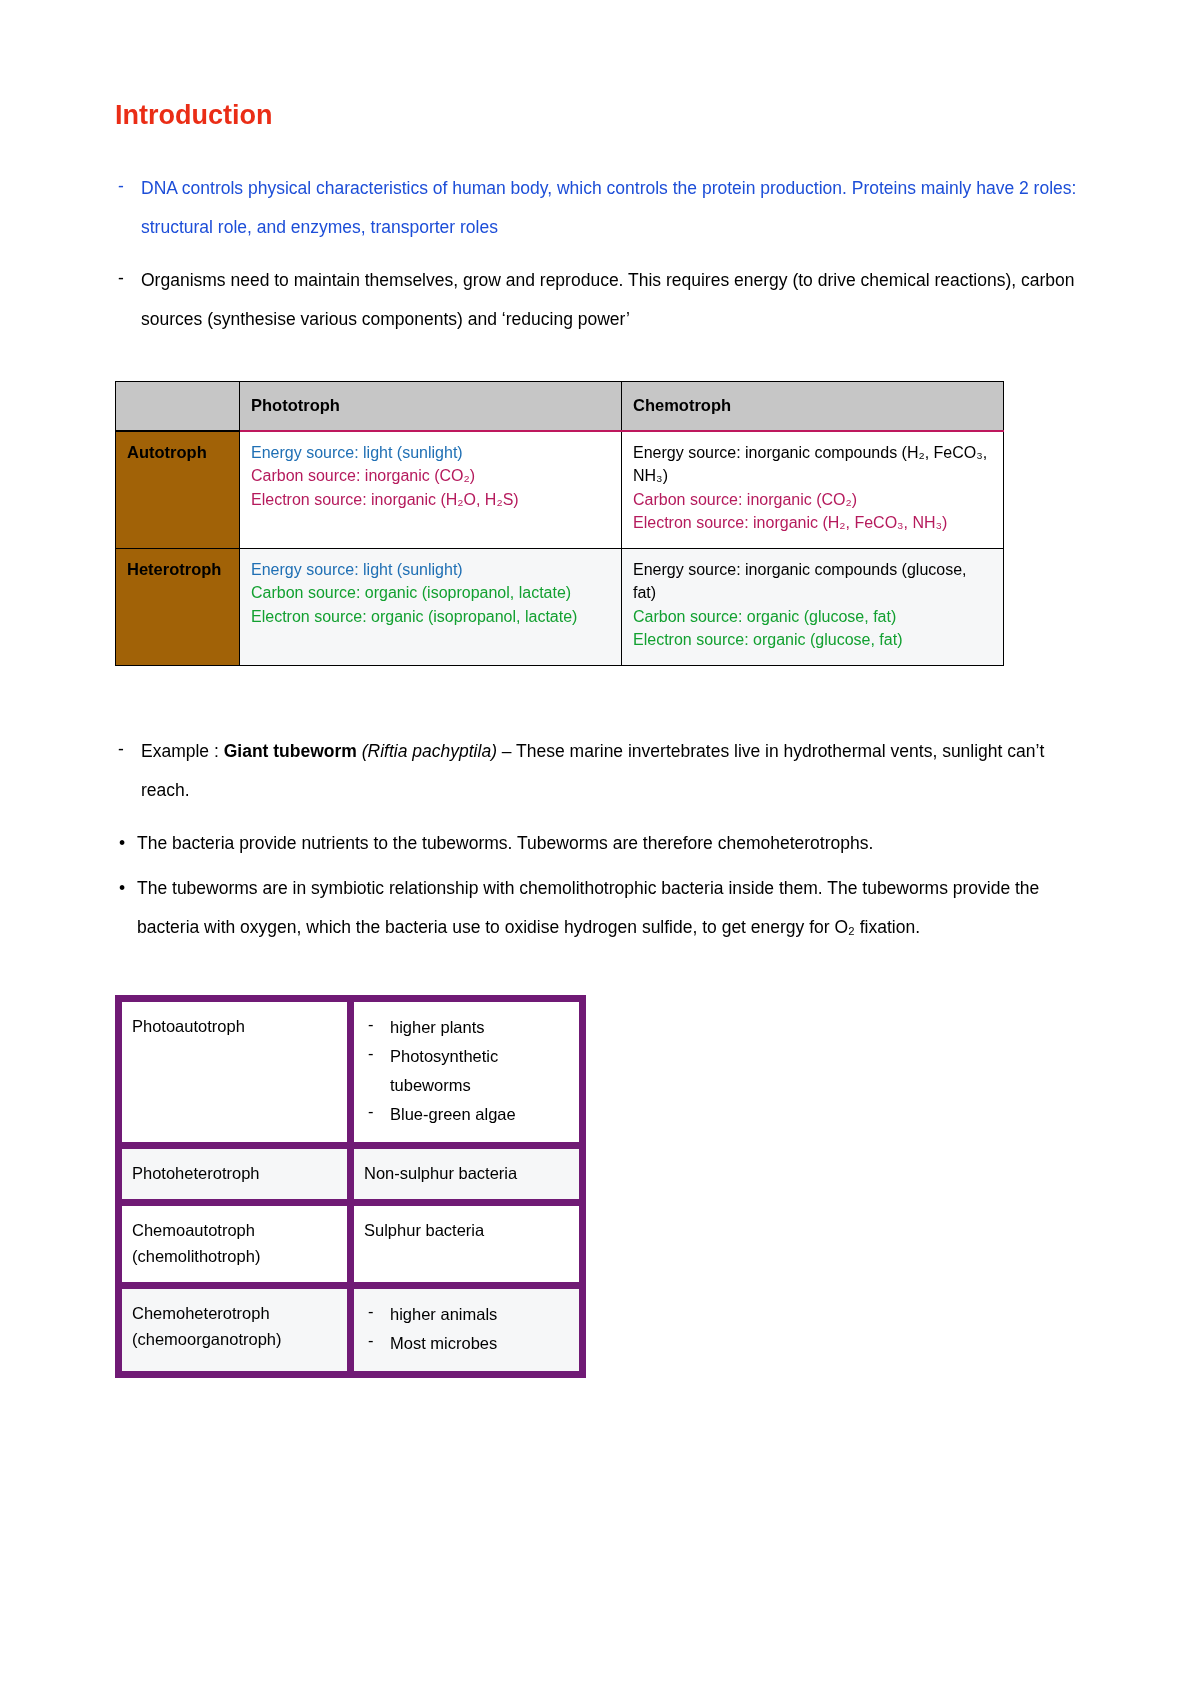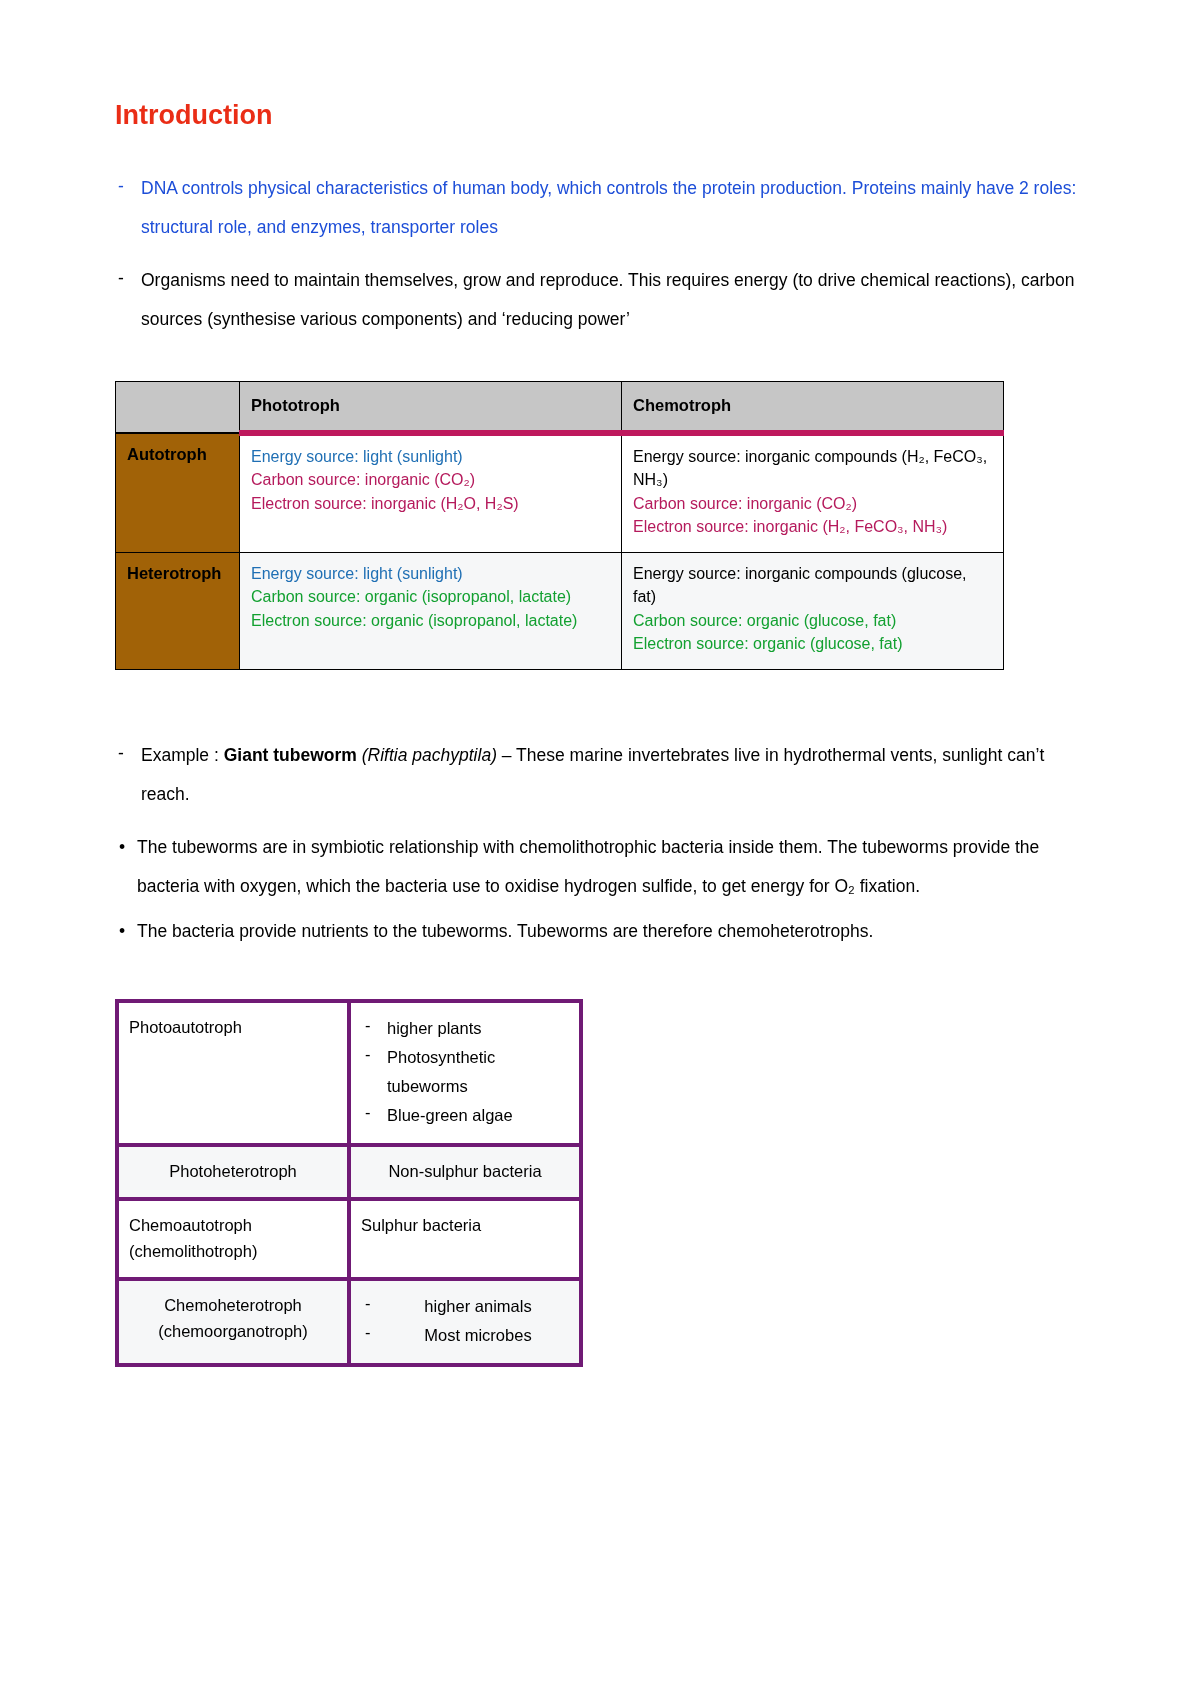--- a/index.html
+++ b/index.html
@@ -87,21 +87,21 @@
     font-size: 16px;
     line-height: 23.5px;
     text-align: left;
     font-weight: normal;
   }
   .troph-table .hdr-blank { width: 124px; background: #c6c6c6; border-bottom: 2px solid #000; }
   .troph-table .hdr {
     background: #c6c6c6;
     font-weight: bold;
     font-size: 16.5px;
-    border-bottom: 6px solid #be185d;
+    border-bottom: 2px solid #be185d;
     padding-top: 12px;
     padding-bottom: 12px;
   }
   .troph-table .rowhead {
     background: #a16207;
     font-weight: bold;
     font-size: 16.5px;
     width: 124px;
   }
   .troph-table .cell-light { background: #ffffff; }
@@ -117,29 +117,29 @@
   .mid-block { margin-top: 66px; }
 
   
   .class-table {
     width: 464px;
     border-collapse: collapse;
     margin: 48px 0 0 0;
     table-layout: fixed;
   }
   .class-table td {
-    border: 4px solid #701a75;
+    border: 7px solid #701a75;
     vertical-align: top;
     font-size: 16.5px;
     line-height: 26px;
     padding: 11px 10px 13px 10px;
   }
   .class-table .c1 { width: 232px; }
   .class-table .c2 { width: 232px; }
-  .class-table tr.tint td { background: #f6f7f8; text-align: center; }
+  .class-table tr.tint td { background: #f6f7f8; }
   .mini-list { margin: 0; padding: 0; list-style: none; }
   .mini-list li {
     position: relative;
     padding-left: 26px;
     line-height: 29px;
   }
   .mini-list li::before {
     content: "-";
     position: absolute;
     left: 4px;
@@ -192,22 +192,22 @@
           <span class="line-green">Electron source: organic (glucose, fat)</span>
         </td>
       </tr>
     </tbody>
   </table>
 
   <div class="mid-block">
     <ul class="dash-list">
       <li class="dash-item"><span>Example : </span><span class="b">Giant tubeworm</span> <span class="i">(Riftia pachyptila)</span><span> – These marine invertebrates live in hydrothermal vents, sunlight can’t reach.</span></li>
     </ul>
+    <div class="dot-item">The bacteria provide nutrients to the tubeworms. Tubeworms are therefore chemoheterotrophs.</div>
     <div class="dot-item">The tubeworms are in symbiotic relationship with chemolithotrophic bacteria inside them. The tubeworms provide the bacteria with oxygen, which the bacteria use to oxidise hydrogen sulfide, to get energy for O₂ fixation.</div>
-    <div class="dot-item">The bacteria provide nutrients to the tubeworms. Tubeworms are therefore chemoheterotrophs.</div>
   </div>
 
   <table class="class-table">
     <tbody>
       <tr>
         <td class="c1">
           <span class="sub-label">Photoautotroph</span>
         </td>
         <td class="c2">
           <ul class="mini-list">

